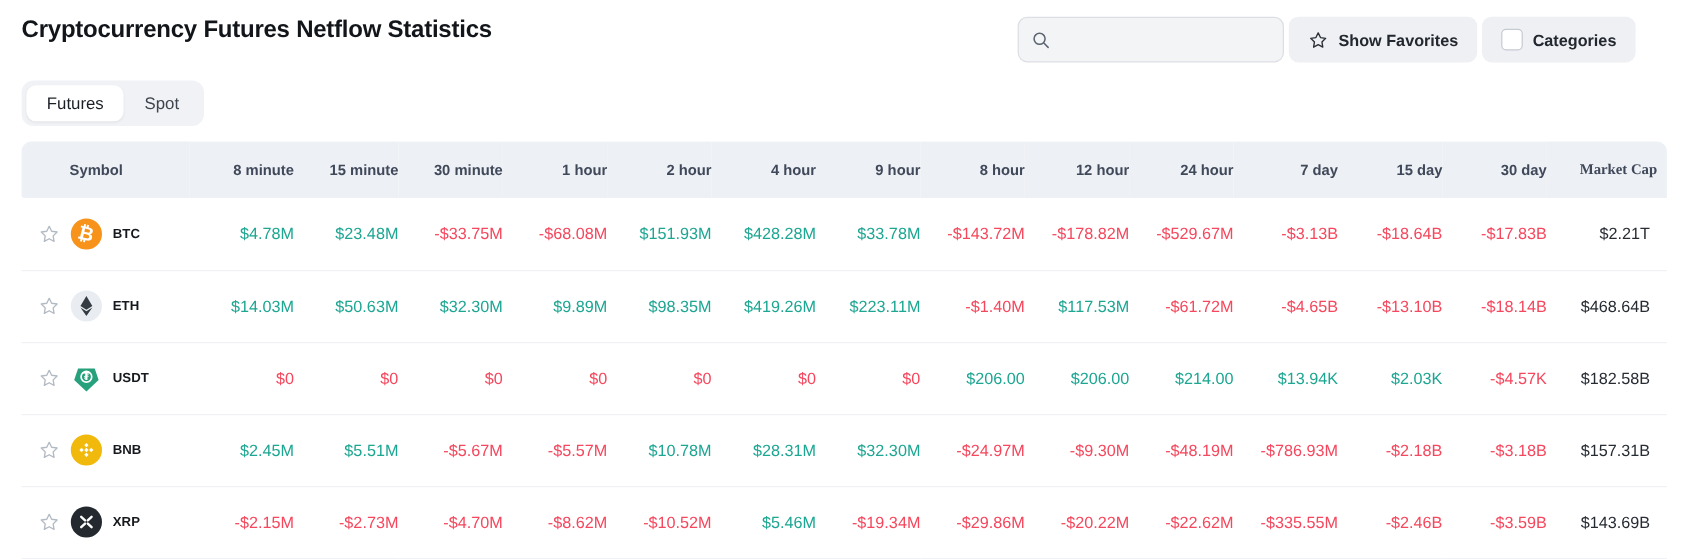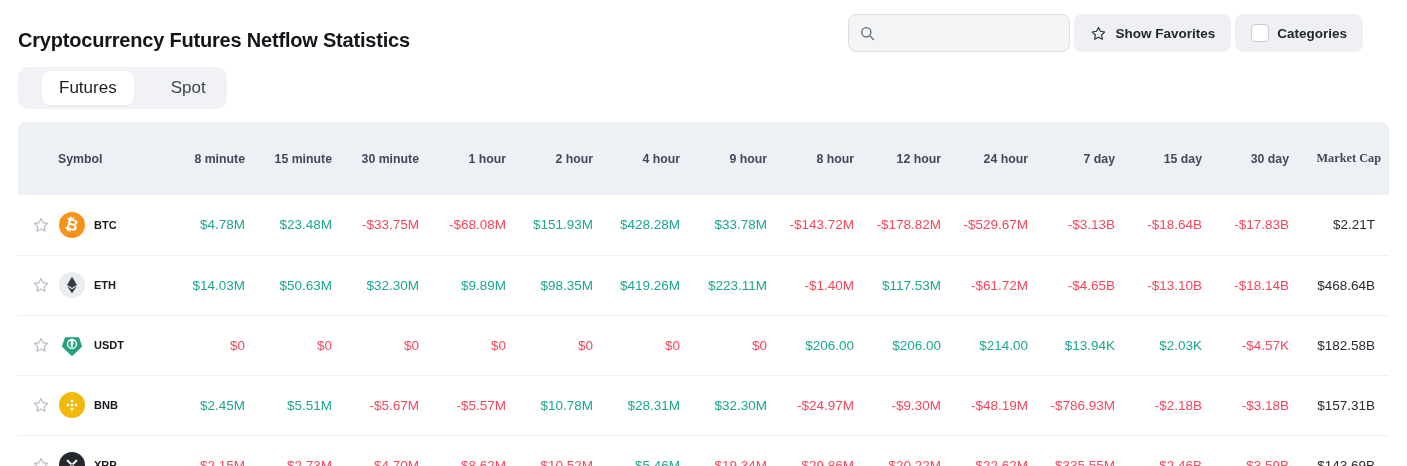--- a/index.html
+++ b/index.html
@@ -1,41 +1,41 @@
 <!DOCTYPE html>
 <html style="--pos: #1da692; --neg: #f5475d;"><head>
 <meta charset="utf-8">
 <style>
   * { margin:0; padding:0; box-sizing:border-box; }
   html,body { width:1407px; height:466px; overflow:hidden; background:#ffffff;
     font-family:"Liberation Sans", sans-serif; }
 
-  .topbar { display:flex; justify-content:space-between; align-items:flex-end;
+  .topbar { display:flex; justify-content:space-between; align-items:flex-start;
     padding:14px 44px 0 18px; }
   .page-title { font-size:20px; font-weight:bold; color:#121519; letter-spacing:-0.2px; }
 
   .controls { display:flex; align-items:center; gap:4px; }
   .search-box { display:flex; align-items:center; width:222px; height:38px;
     background:#f3f4f6; border:1px solid #dcdee3; border-radius:8px; padding:0 10px; }
   .search-box input { border:none; outline:none; background:transparent; flex:1;
     font-size:13px; color:#333; margin-left:8px; font-family:"Liberation Sans",sans-serif; }
   .btn { display:flex; align-items:center; gap:8px; height:38px; padding:0 16px;
     background:#eef0f4; border:none; border-radius:8px; font-size:13.5px; font-weight:600;
     color:#23272e; cursor:pointer; font-family:"Liberation Sans",sans-serif; }
   .checkbox { width:18px; height:18px; background:#ffffff; border:1.5px solid #c6cad1;
     border-radius:4px; display:inline-block; }
 
   .tabs { display:inline-flex; align-items:center; margin:15px 18px 13px;
     background:#f0f2f5; border-radius:10px; padding:4px; }
-  .tab { font-size:17px; padding:7px 17px; border-radius:8px; color:#3f454e; cursor:pointer;margin-left:20px; }
+  .tab { font-size:14px; padding:7px 17px; border-radius:8px; color:#3f454e; cursor:pointer; }
   .tab.active { background:#ffffff; color:#1b1f26; box-shadow:0 1px 2px rgba(0,0,0,0.05); }
 
   .table-wrap { margin:0 18px; }
   table { width:100%; border-collapse:collapse; table-layout:fixed; }
-  thead th { background:#edf0f4; height:73px; font-size:12.3px; font-weight:600;
+  thead th { background:#edf0f4; height:47px; font-size:12.3px; font-weight:600;
     color:#40495a; text-align:right; padding:0; }
   thead th:first-child { text-align:left; padding-left:40px; border-top-left-radius:8px; border-bottom-left-radius:2px; }
   thead th:last-child { padding-right:8px; border-top-right-radius:8px;font-family:Liberation Serif, serif; }
   tbody td { height:60px; border-bottom:1px solid #eff1f4; font-size:13.5px;
     font-weight:500; text-align:right; padding:0; }
   td.sym-cell { text-align:left; }
   .sym-inner { display:flex; align-items:center; gap:9px; padding-left:14px; }
   .fav-star { display:inline-flex; cursor:pointer; }
   .coin-icon { width:26px; height:26px; border-radius:50%; display:inline-flex;
     align-items:center; justify-content:center; flex:0 0 auto; }

